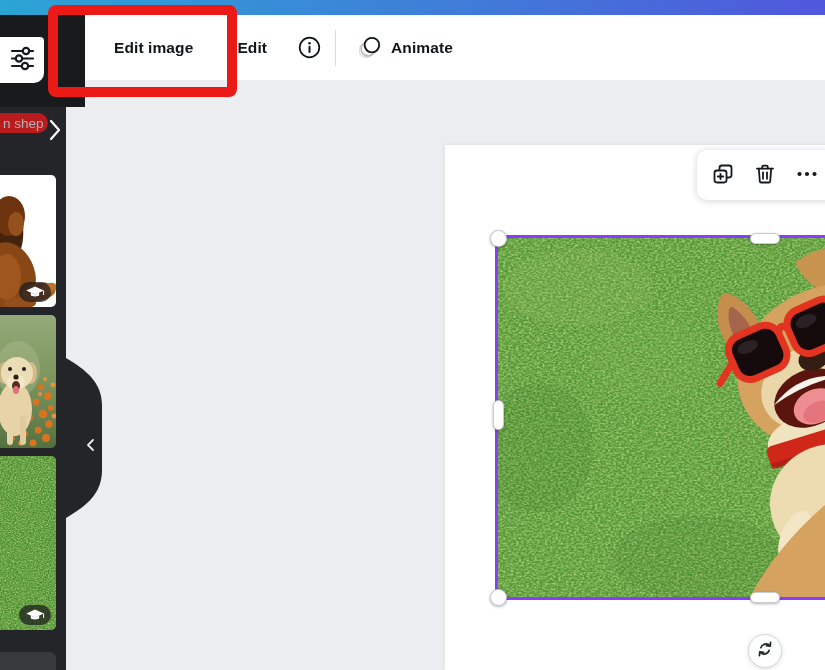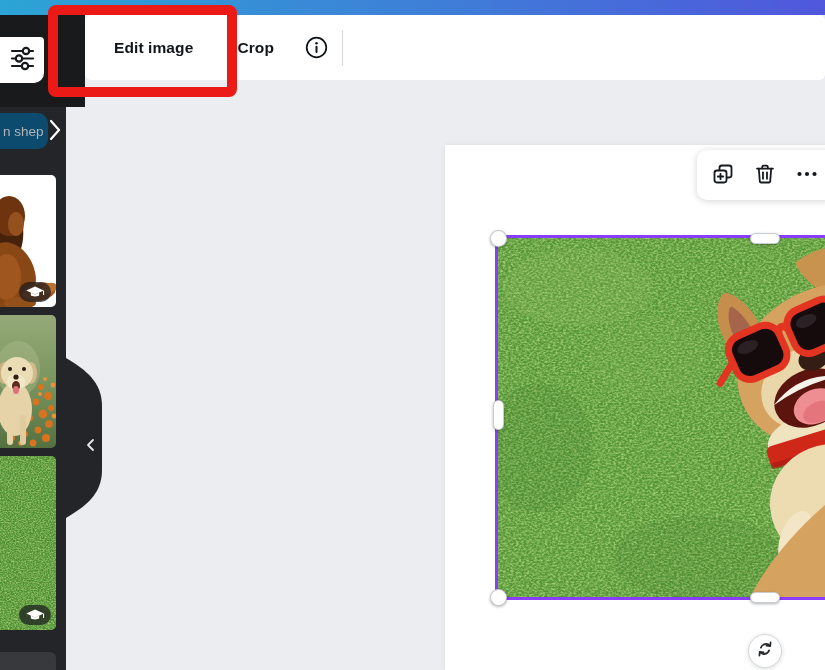--- a/index.html
+++ b/index.html
@@ -11,32 +11,32 @@
   }
   
   .grad-bar{ position:absolute; left:0; top:0; width:825px; height:15px;
     background:linear-gradient(90deg,#2ca4d5 0%, #3f7dd8 55%, #5057dc 100%); }
   
   .black-block{ position:absolute; left:0; top:15px; width:85px; height:92px; background:#191a1c; }
   .white-tab{ position:absolute; left:0; top:37px; width:44px; height:46px; background:#ffffff;
     border-radius:0 4px 10px 0; display:flex; align-items:center; justify-content:center; cursor:pointer; }
   
   .toolbar{ position:absolute; left:85px; top:15px; width:740px; height:65px; background:#ffffff;
-    display:flex; align-items:center; padding-left:16px;border-radius:6px; }
+    display:flex; align-items:center; padding-left:16px; }
   .tb-btn{ display:flex; align-items:center; gap:9px; padding:10px 13px; border-radius:8px;
     font-size:15.5px; font-weight:700; color:#10151a; letter-spacing:.1px; cursor:pointer; background:transparent; border:none;
     font-family:"Liberation Sans", sans-serif; }
   .tb-divider{ width:1px; height:36px; background:#d9dbde; margin:0 10px 0 6px; }
   .icon-22{ width:23px; height:23px; display:block; }
   
   .hl-rect{ position:absolute; left:48px; top:5px; width:189px; height:92px;
     border:10px solid #ec1a16; border-radius:8px; z-index:40; pointer-events:none; }
   
   .panel{ position:absolute; left:0; top:107px; width:66px; height:563px; background:#242528; }
-  .chip{ position:absolute; left:0; top:6px; width:48px; height:36px; background:#0c4a6e;
+  .chip{ position:absolute; left:0; top:6px; width:48px; height:20px; background:#b91c1c;
     border-radius:0 10px 10px 0; display:flex; align-items:center; padding-left:3px;
     color:#b2b5b8; font-size:13.5px; white-space:nowrap; overflow:hidden; cursor:pointer; }
   .scroll-btn{ position:absolute; left:45px; top:12px; width:20px; height:26px; display:flex;
     align-items:center; justify-content:center; cursor:pointer; }
   .thumb{ position:absolute; left:0; width:56px; border-radius:0 5px 5px 0; overflow:hidden; cursor:pointer; }
   .thumb svg{ display:block; }
   .badge{ position:absolute; right:5px; bottom:5px; width:32px; height:20px; border-radius:10px;
     background:rgba(28,28,30,.72); display:flex; align-items:center; justify-content:center; }
   
   .collapse{ position:absolute; left:66px; top:358px; width:38px; height:160px; cursor:pointer; }
@@ -82,32 +82,42 @@
           <circle cx="18" cy="23" r="3.2" fill="#fff"></circle>
       </svg>
     </span>
   </div>
 
   <div class="toolbar">
     <button class="tb-btn">
       <span>Edit image</span>
     </button>
     <button class="tb-btn" style="margin-left:18px">
-      <span>Crop</span>
+      <span>Edit</span>
     </button>
     <button class="tb-btn" style="margin-left:10px;padding:10px 8px">
       <span>
         <svg class="icon-22" viewBox="0 0 24 24" fill="none" stroke="#10151a" stroke-width="1.8" stroke-linecap="round">
           <circle cx="12" cy="12" r="10.2"></circle>
           <circle cx="12" cy="7.6" r="1.35" fill="#10151a" stroke="none"></circle>
           <line x1="12" y1="11.2" x2="12" y2="16.8" stroke-width="2.1"></line>
         </svg>
       </span>
     </button>
     <div class="tb-divider"></div>
+    <button class="tb-btn">
+      <span>
+        <svg class="icon-22" viewBox="0 0 24 24" fill="none" stroke-linecap="round">
+          <circle cx="7.5" cy="15" r="7.3" stroke="#dddfe2" stroke-width="1.6"></circle>
+          <circle cx="9.5" cy="13.5" r="7.3" fill="#ffffff" stroke="#b4b9be" stroke-width="1.6"></circle>
+          <circle cx="13.5" cy="9.5" r="7.6" fill="#ffffff" stroke="#10151a" stroke-width="1.9"></circle>
+        </svg>
+      </span>
+      <span>Animate</span>
+    </button>
   </div>
 
   <div class="hl-rect"></div>
 
   <div class="panel">
     <div class="chip">
       <span>n shep</span>
     </div>
     <div class="scroll-btn">
       <span>

